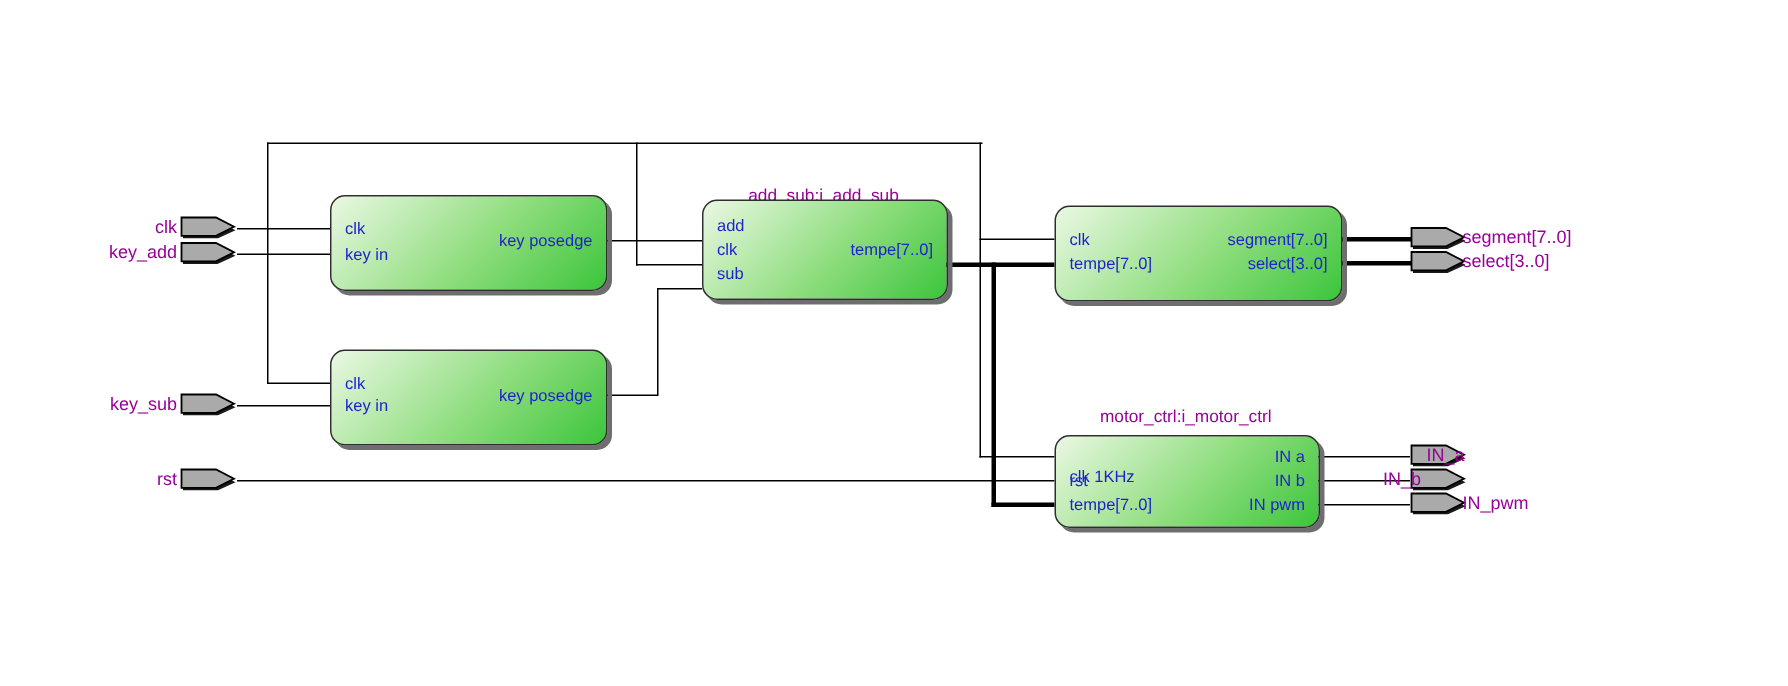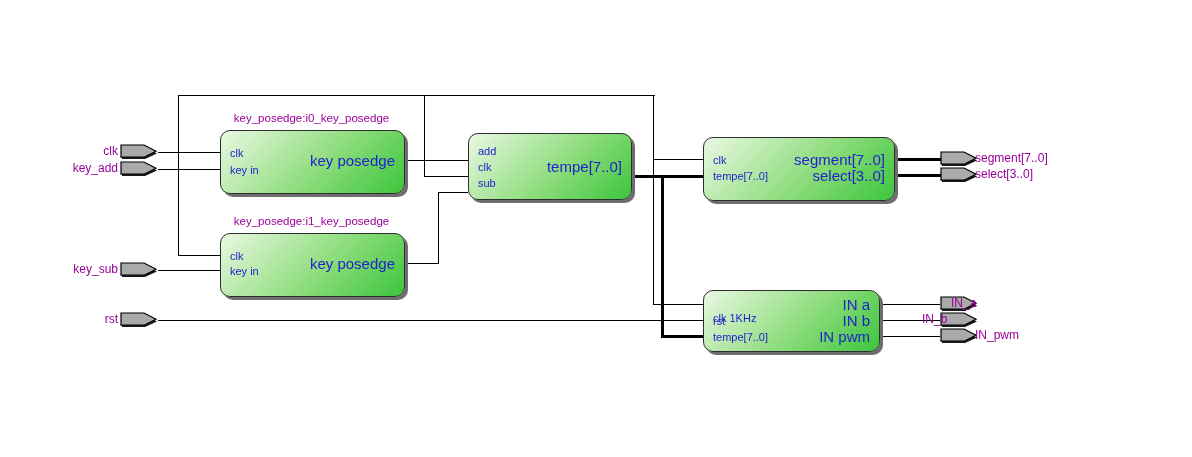--- a/index.html
+++ b/index.html
@@ -28,21 +28,21 @@
     text-align:center;white-space:nowrap;
   }
   .pin{ 
     position:absolute;left:9px;
     font-size:11px;line-height:14px;
     color:var(--port-text,#2222cc);
     white-space:nowrap;
   }
   .pout{ 
     position:absolute;right:9px;
-    font-size:15px;line-height:14px;
+    font-size:11px;line-height:14px;
     color:var(--port-text,#2222cc);
     white-space:nowrap;text-align:right;
   }
   
   .pinarrow{position:absolute;width:38px;height:15px;}
   .ext-label{
     position:absolute;
     font-size:12px;line-height:15px;
     color:var(--pin-text,#990099);
     white-space:nowrap;
@@ -76,48 +76,48 @@
   <div class="bus" style="left:630px;top:175px;width:73px;height:3px"></div>
   <div class="bus" style="left:661px;top:175px;width:3px;height:163px"></div>
   <div class="bus" style="left:661px;top:335px;width:42px;height:3px"></div>
 
   <div class="bus" style="left:893px;top:158px;width:48px;height:3px"></div>
   <div class="bus" style="left:893px;top:174px;width:48px;height:3px"></div>
   <div class="wire" style="left:878px;top:304px;width:62px;height:1px"></div>
   <div class="wire" style="left:878px;top:320px;width:62px;height:1px"></div>
   <div class="wire" style="left:878px;top:336px;width:62px;height:1px"></div>
 
-  <div class="btitle" style="left:220px;top:111px;width:183px">key_posedge:i0_key_posedge</div>
   <div class="block" style="left:220px;top:130px;width:183px;height:62px">
     <div class="pin" style="top:15px">clk</div>
     <div class="pin" style="top:32px">key in</div>
     <div class="pout" style="top:23px">key posedge</div>
   </div>
 
-  <div class="btitle" style="left:220px;top:214px;width:183px">key_posedge:i1_key_posedge</div>
   <div class="block" style="left:220px;top:233px;width:183px;height:62px">
     <div class="pin" style="top:15px">clk</div>
     <div class="pin" style="top:30px">key in</div>
     <div class="pout" style="top:23px">key posedge</div>
   </div>
 
+  <div class="btitle" style="left:468px;top:124px;width:162px">add_sub:i_add_sub</div>
   <div class="block" style="left:468px;top:133px;width:162px;height:65px">
     <div class="pin" style="top:10px">add</div>
     <div class="pin" style="top:26px">clk</div>
     <div class="pin" style="top:42px">sub</div>
     <div class="pout" style="top:26px">tempe[7..0]</div>
   </div>
 
   <div class="block" style="left:703px;top:137px;width:190px;height:62px">
     <div class="pin" style="top:15px">clk</div>
     <div class="pin" style="top:31px">tempe[7..0]</div>
     <div class="pout" style="top:15px">segment[7..0]</div>
     <div class="pout" style="top:31px">select[3..0]</div>
   </div>
 
+  <div class="btitle" style="left:703px;top:271px;width:175px">motor_ctrl:i_motor_ctrl</div>
   <div class="block" style="left:703px;top:290px;width:175px;height:60px">
     <div class="pin" style="top:20px">clk 1KHz</div>
     <div class="pin" style="top:23px">rst</div>
     <div class="pin" style="top:39px">tempe[7..0]</div>
     <div class="pout" style="top:7px">IN a</div>
     <div class="pout" style="top:23px">IN b</div>
     <div class="pout" style="top:39px">IN pwm</div>
   </div>
 
   <div class="ext-label right-align" style="left:48px;top:144px">clk</div>

